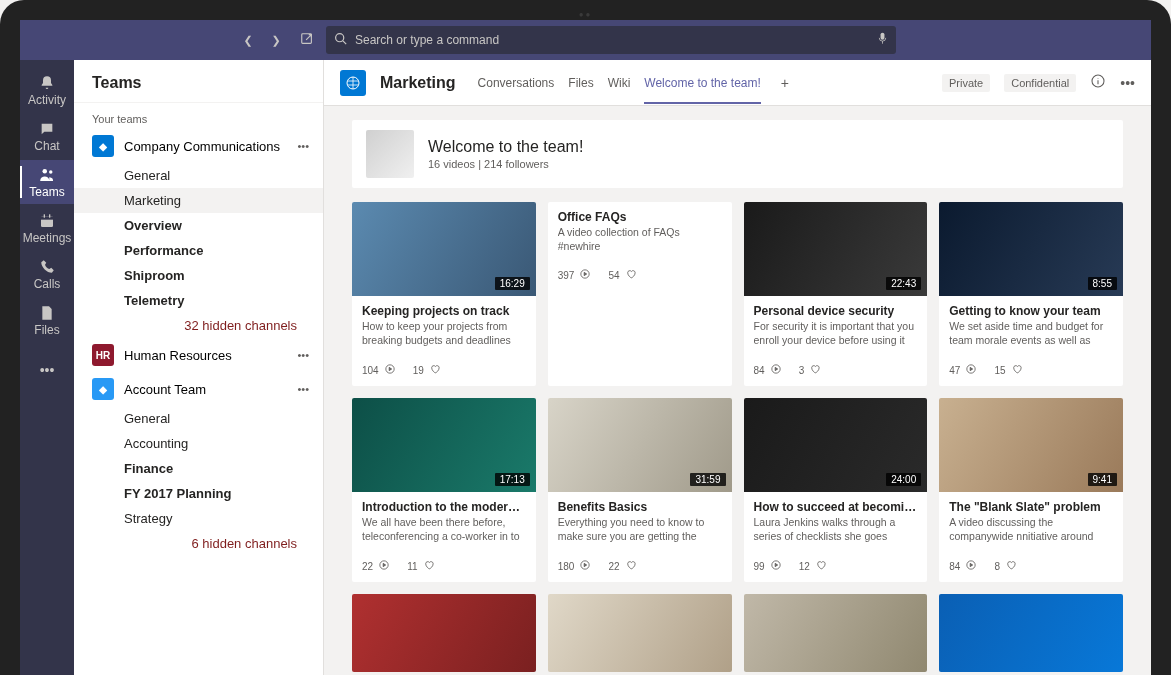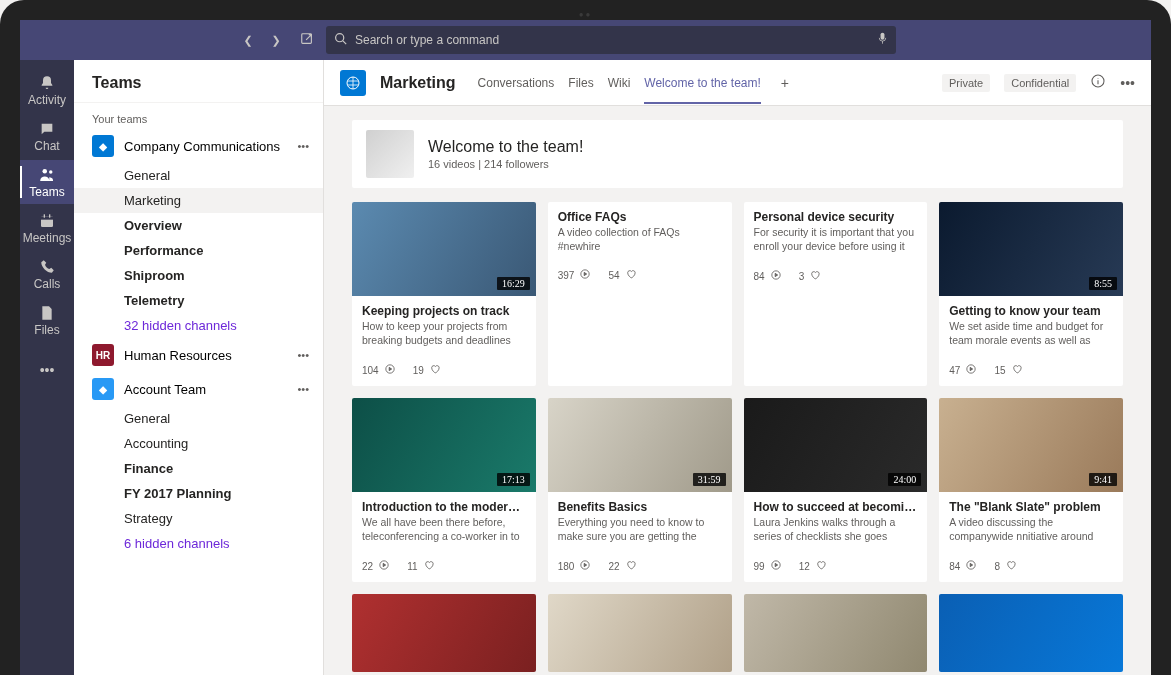--- a/index.html
+++ b/index.html
@@ -154,21 +154,21 @@
     position: absolute; right: 14px;
     color: #605e5c; font-size: 11px;
   }
   .channel {
     padding: 5px 26px 5px 50px;
     font-size: 13px;
     color: #252423;
     cursor: pointer;
   }
   .channel.bold { font-weight: 600; }
-  .channel.link { color: #6d28d9; }
+  .channel.link { color: #7f1d1d; text-align: right; }
   .channel.active { background: #f3f2f1; }
   
   .content {
     flex: 1;
     background: #f3f2f1;
     display: flex;
     flex-direction: column;
     min-width: 0;
   }
   .content-header {
@@ -232,21 +232,20 @@
     border-radius: 2px;
     display: flex;
     flex-direction: column;
     overflow: hidden;
     cursor: pointer;
   }
   .thumb {
     height: 94px;
     background: #888;
     position: relative;
-    font-family: Liberation Serif, serif;
   }
   .thumb-only { height: 78px; background:#888; }
   .duration {
     position: absolute;
     right: 6px; bottom: 6px;
     background: rgba(0,0,0,0.8);
     color: #fff;
     font-size: 10px;
     padding: 1px 5px;
     border-radius: 1px;
@@ -477,20 +476,23 @@
       <span style="width:6px"></span>
       <span>54</span>
       <span class="stat-icon">
         <svg width="10" height="10" viewBox="0 0 24 24" fill="none" stroke="#605e5c" stroke-width="2">
                       <path d="M12 21s-8-5-8-12a5 5 0 019-3 5 5 0 019 3c0 7-8 12-8 12z"></path>
                     </svg>
       </span>
     </div>
               </div>
               <div class="card">
+    <div class="thumb g3">
+      <div class="duration">22:43</div>
+    </div>
     <div class="card-body">
       <div class="card-title">Personal device security</div>
       <div class="card-desc">For security it is important that you enroll your device before using it for work and…</div>
     </div>
     <div class="card-stats">
       <span>84</span>
       <span class="stat-icon">
         <svg width="10" height="10" viewBox="0 0 24 24" fill="none" stroke="#605e5c" stroke-width="2">
                       <circle cx="12" cy="12" r="10"></circle>
                       <path d="M10 8l6 4-6 4V8z" fill="#605e5c"></path>

